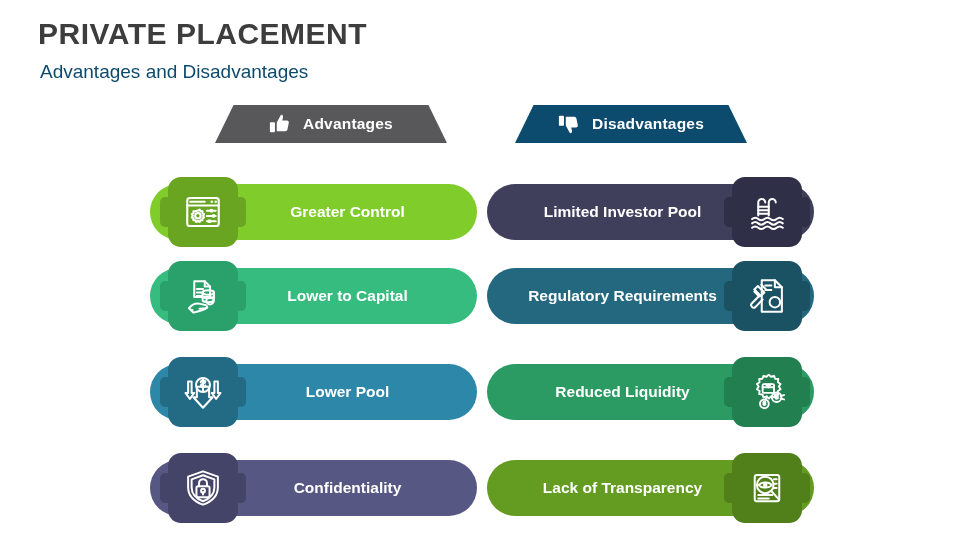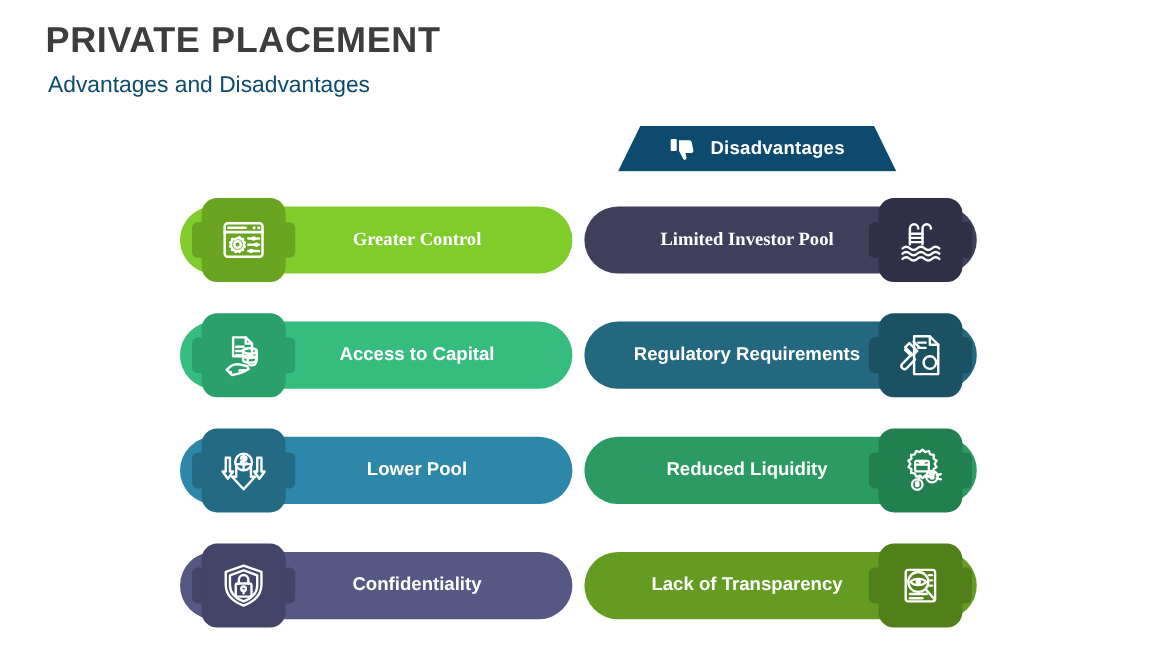--- a/index.html
+++ b/index.html
@@ -34,21 +34,21 @@
   .banner .b-label{
     color:#ffffff;font-size:15.5px;font-weight:bold;letter-spacing:.2px;
   }
   .banner .b-icon{width:22px;height:22px;display:block;}
   .banner .b-icon svg{display:block;width:22px;height:22px;fill:#ffffff;}
 
   
   .row{position:absolute;height:78px;width:420px;}
   .row.left{left:150px;}
   .row.right{left:480px;}
-  .row.r1{top:160px;font-family:Liberation Serif, serif;}
+  .row.r1{top:172px;}
   .row.r2{top:256px;}
   .row.r3{top:352px;}
   .row.r4{top:448px;}
 
   
   .pill{
     position:absolute;top:12px;height:56px;width:327px;
     border-radius:28px;
     display:flex;align-items:center;
   }
@@ -82,20 +82,29 @@
   .badge svg *{vector-effect:non-scaling-stroke;}
 </style>
 </head>
 <body>
 
 <div id="slide" style="background: rgb(255, 255, 255);">
 
   <div class="title" style="color: rgb(61, 61, 61);">PRIVATE PLACEMENT</div>
   <div class="subtitle">Advantages and Disadvantages</div>
 
+  <div class="banner left" style="background: rgb(88, 88, 90);">
+    <span class="b-icon">
+      <svg viewBox="0 0 24 24" aria-hidden="true">
+        <rect x="1" y="10" width="5.5" height="11" rx="1"></rect>
+        <path d="M8.5 10.3 L12.6 2.6 c0.4-0.8 1.6-0.9 2.2-0.2 c0.5 0.6 0.7 1.4 0.5 2.2 L14.4 8.2 h5.2 c1.3 0 2.3 1.2 2 2.5 l-1.5 7.2 c-0.2 1.1-1.2 1.9-2.3 1.9 H8.5 z"></path>
+      </svg>
+    </span>
+    <span class="b-label">Advantages</span>
+  </div>
 
   <div class="banner right" style="background: #0c4a6e;">
     <span class="b-icon">
       <svg viewBox="0 0 24 24" aria-hidden="true">
         <rect x="1" y="3" width="5.5" height="11" rx="1"></rect>
         <path d="M8.5 13.7 L12.6 21.4 c0.4 0.8 1.6 0.9 2.2 0.2 c0.5-0.6 0.7-1.4 0.5-2.2 L14.4 15.8 h5.2 c1.3 0 2.3-1.2 2-2.5 l-1.5-7.2 C19.9 5 18.9 4.2 17.8 4.2 H8.5 z"></path>
       </svg>
     </span>
     <span class="b-label">Disadvantages</span>
   </div>
@@ -122,21 +131,21 @@
           <circle cx="36.1" cy="28.5" r="2.1" fill="#fff" stroke="none"></circle>
           <line x1="28.5" y1="34.5" x2="38.5" y2="34.5"></line>
           <circle cx="31.4" cy="34.5" r="2.1" fill="#fff" stroke="none"></circle>
         </svg>
       </span>
     </div>
   </div>
 
   <div class="row left r2">
     <div class="pill" style="background: rgb(53, 188, 126);">
-      <span class="p-label">Access to Capital</span>
+      <span class="p-label">Lower to Capital</span>
     </div>
     <div class="badge">
       <span class="nub l" style="background: rgb(42, 160, 107);"></span>
       <span class="nub r" style="background: rgb(42, 160, 107);"></span>
       <span class="core" style="background: rgb(42, 160, 107);">
         <svg viewBox="0 0 48 48" fill="none" stroke="#fff" stroke-width="2" stroke-linecap="round" stroke-linejoin="round">
           <path d="M14 7 h12 l6 6 v12 h-18 z"></path>
           <path d="M26 7 v6 h6"></path>
           <line x1="17" y1="16" x2="24" y2="16"></line>
           <line x1="17" y1="20" x2="24" y2="20"></line>

